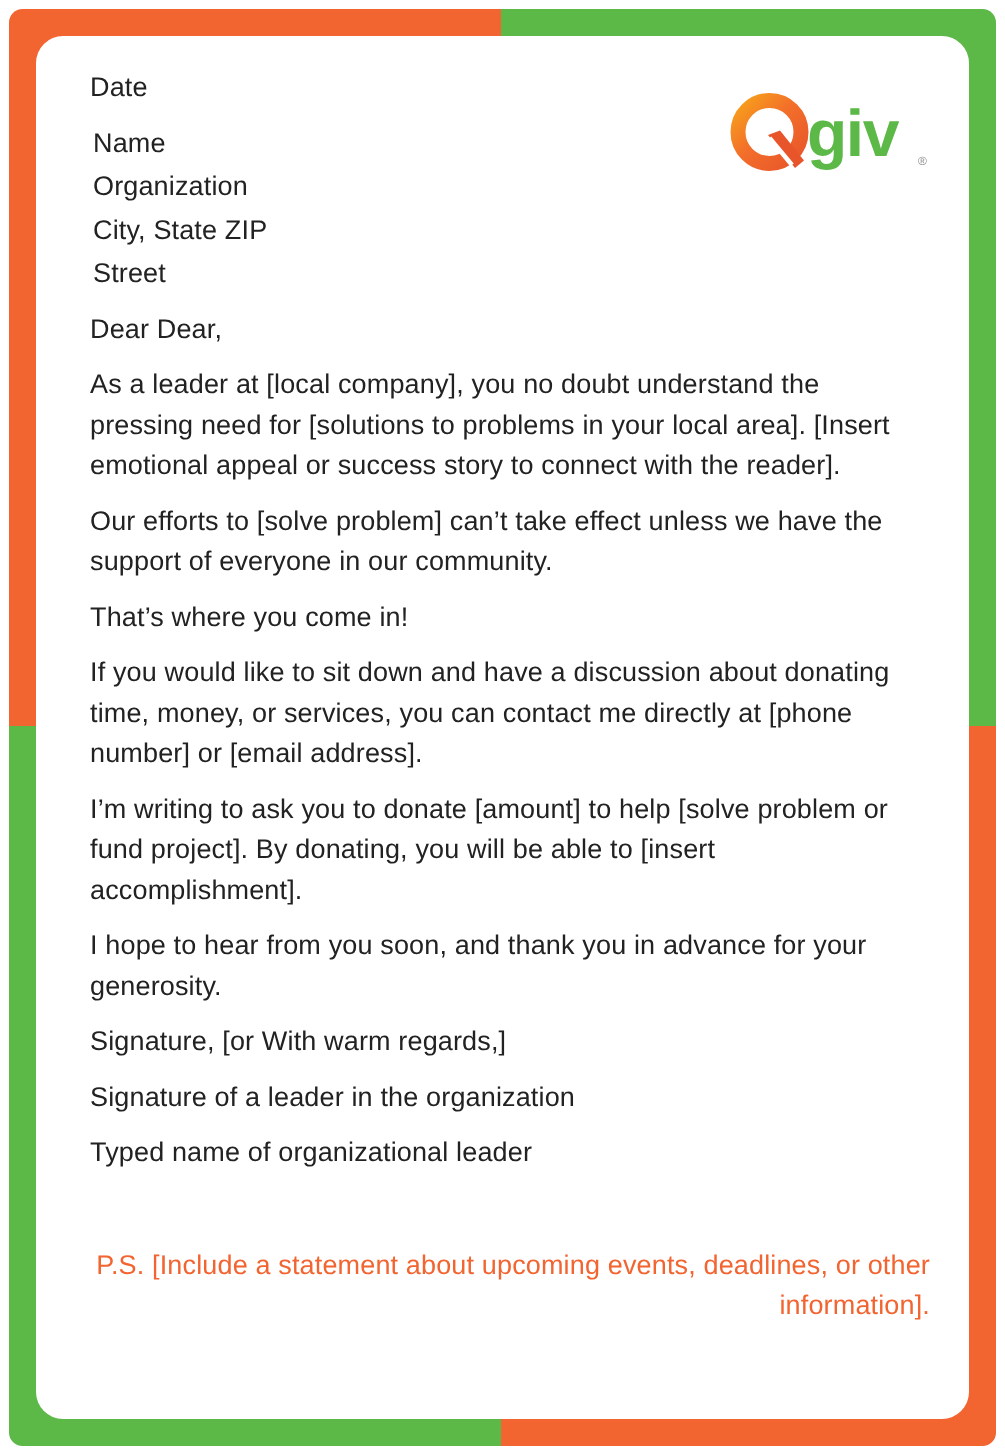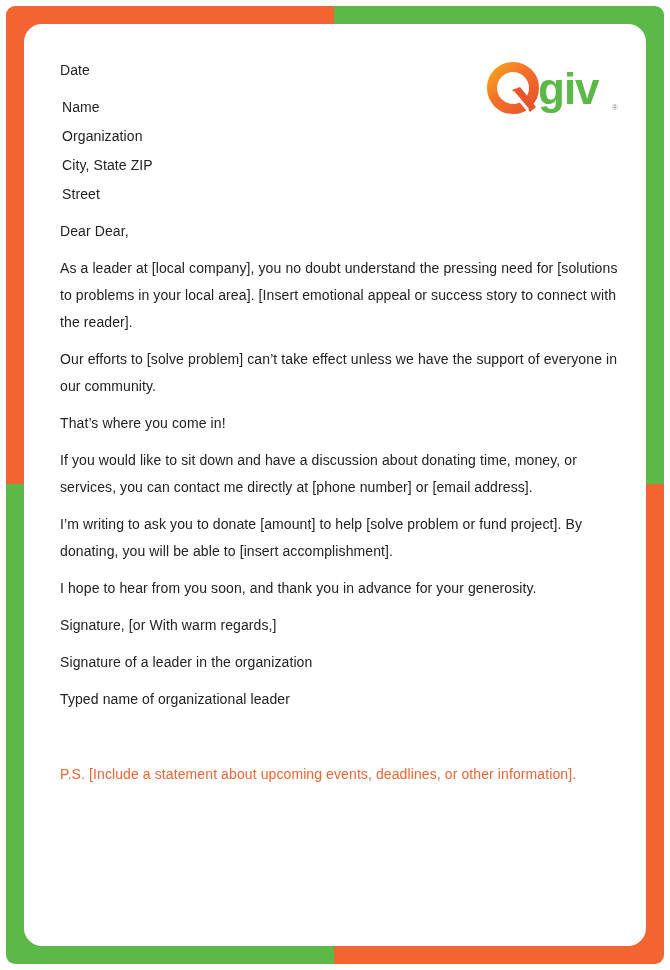--- a/index.html
+++ b/index.html
@@ -36,24 +36,24 @@
       left: 24px;
       top: 24px;
       width: 622px;
       height: 922px;
       background: #ffffff;
       border-radius: 18px;
     }
     .letter {
       position: absolute;
       left: 60px;
-      top: 57px;
+      top: 45px;
       width: 560px;
       color: #222222;
-      font-size: 14px;
+      font-size: 18px;
       line-height: 27px;
       letter-spacing: 0.1px;
     }
     .letter p {
       margin: 0 0 10px 0;
     }
     .letter .addr p {
       margin: 2px;
     }
     .letter .addr {
@@ -120,14 +120,14 @@
   <p>Our efforts to [solve problem] can’t take effect unless we have the support of everyone in our community.</p>
   <p>That’s where you come in!</p>
   <p>If you would like to sit down and have a discussion about donating time, money, or services, you can contact me directly at [phone number] or [email address].</p>
   <p>I’m writing to ask you to donate [amount] to help [solve problem or fund project]. By donating, you will be able to [insert accomplishment].</p>
   <p>I hope to hear from you soon, and thank you in advance for your generosity.</p>
 
   <p>Signature, [or With warm regards,]</p>
   <p>Signature of a leader in the organization</p>
   <p>Typed name of organizational leader</p>
 
-  <p class="ps" style="color:#f26430;">P.S. [Include a statement about upcoming events, deadlines, or other information].</p>
+  <p class="ps" style="color:#f26430;text-align:right;">P.S. [Include a statement about upcoming events, deadlines, or other information].</p>
 </div>
 
 </body></html>

